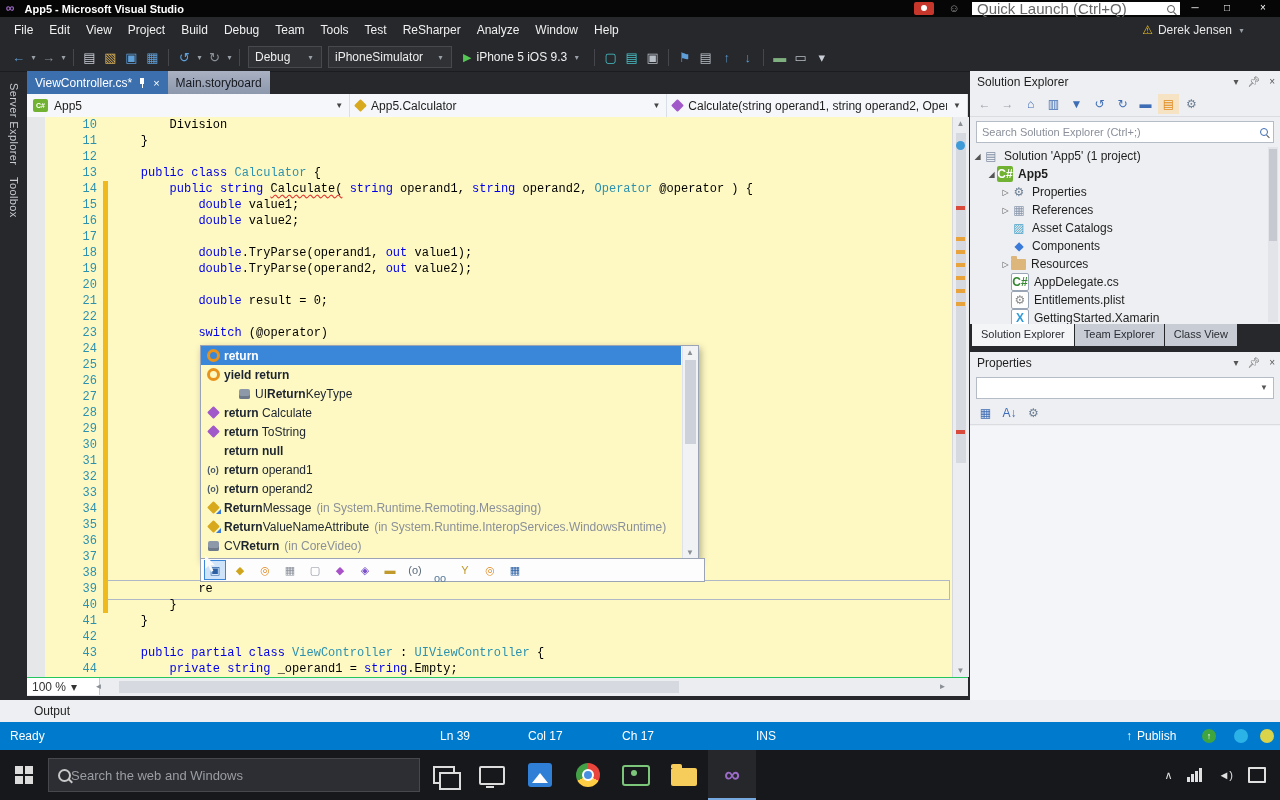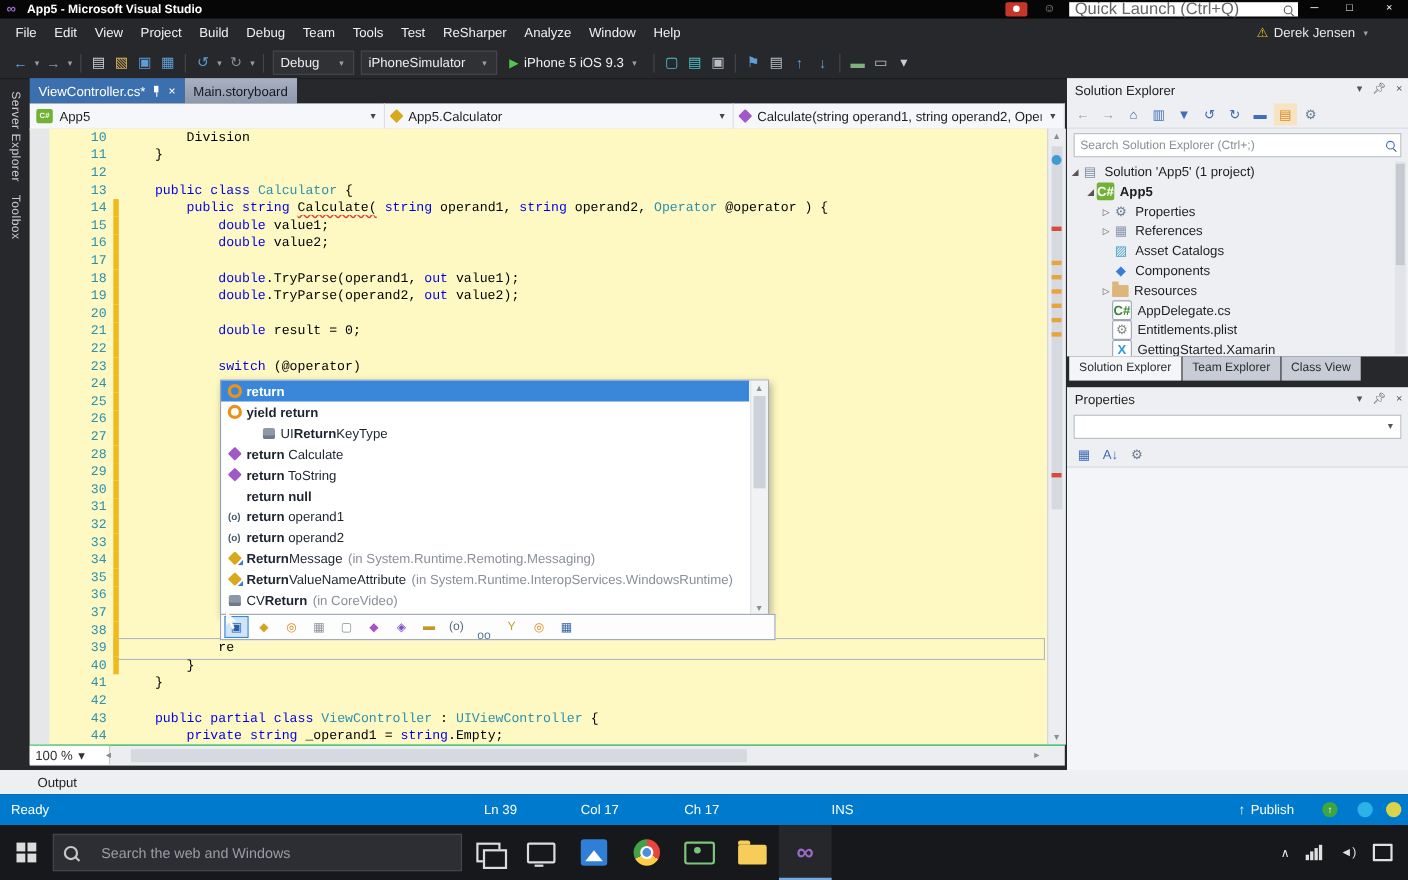--- a/index.html
+++ b/index.html
@@ -75,21 +75,21 @@
   #vthumb{position:absolute;left:3px;top:16px;width:10px;height:330px;background:#d6d9df}
   .smark{position:absolute;left:3px;width:9px;height:4px}
   .sdot{position:absolute;left:3px;width:9px;height:9px;border-radius:50%}
 
   #hscroll{position:absolute;left:0;top:606px;width:941px;height:18px;background:#ecedf0;border-top:1px solid #22c55e}
   #zoombox{position:absolute;left:0;top:0;width:62px;height:17px;background:#fff;border-right:1px solid #c8c8c8;display:flex;align-items:center;gap:5px;padding:0 5px;color:#333}
   .harrow{position:absolute;top:0;width:15px;height:17px;color:#8a8f96;font-size:8px;text-align:center;line-height:17px}
   #hthumb{position:absolute;left:92px;top:3px;width:560px;height:12px;background:#d6d9df}
 
   
-  #popup{position:absolute;left:200px;top:345px;width:497px;height:213px;background:#ffffff;border:1px solid #9aa4b5;box-shadow:2px 3px 7px rgba(0,0,0,.3);z-index:20}
+  #popup{position:absolute;left:200px;top:345px;width:497px;height:213px;background:#fef9c3;border:1px solid #9aa4b5;box-shadow:2px 3px 7px rgba(0,0,0,.3);z-index:20}
   .prow{position:absolute;left:0;width:480px;height:19px;display:flex;align-items:center;color:#1c2430}
   .prow.sel{background:#3a87d9;color:#fff}
   .prow .main{white-space:pre;margin-left:2px}
   .b{font-weight:bold}
   .sfx{color:#8a8f99;margin-left:5px;white-space:pre;overflow:hidden}
   .ci{position:relative;width:18px;height:19px;flex:none;display:flex;align-items:center;justify-content:center;margin-left:3px}
   .ci-keyword::before{content:"";width:7px;height:7px;border:3px solid #e8941c;border-radius:50%}
   .ci-enum::before{content:"";width:11px;height:10px;background:#8d99a8;border-radius:2px;box-shadow:inset 0 -3px 0 #6e7a8a}
   .ci-method::before{content:"";width:9px;height:9px;background:#a158c9;transform:rotate(45deg);border-radius:1px}
   .ci-parameter::before{content:"(o)";font-size:9px;font-weight:bold;color:#4a5a6a}
@@ -149,21 +149,21 @@
   .sb-circle{position:absolute;top:7px;width:14px;height:14px;border-radius:50%;display:flex;align-items:center;justify-content:center;font-size:9px;color:#fff}
   #sb-sync{left:1202px;background:#3fa63f}
   #sb-acct{left:1234px;background:#2bb3e8}
   #sb-note{left:1260px;background:#d9d44a}
 
   
   #taskbar{position:absolute;left:0;top:750px;width:1280px;height:50px;background:#17181b;display:flex;align-items:stretch}
   #start{width:48px;display:flex;align-items:center;justify-content:center}
   .win-grid{display:grid;grid-template-columns:8px 8px;grid-template-rows:8px 8px;gap:2px}
   .win-grid div{background:#dcdcdc}
-  #tsearch{width:352px;margin:8px 0;background:#2d2e33;border:1px solid #47484d;display:flex;align-items:center;gap:21px;padding:0 9px;color:#9a9da3;font-size:13px;white-space:nowrap;overflow:hidden}
+  #tsearch{width:352px;margin:8px 0;background:#2d2e33;border:1px solid #47484d;display:flex;align-items:center;gap:0;padding:0 9px;color:#9a9da3;font-size:13px;white-space:nowrap;overflow:hidden}
   .mag-w{width:9px;height:9px;border:2px solid #c8c8c8;border-radius:50%;position:relative;flex:none}
   .mag-w::after{content:"";position:absolute;width:5px;height:2px;background:#c8c8c8;transform:rotate(45deg);right:-4px;bottom:-2px}
   #taskbar-apps{display:flex}
   .slot{width:48px;display:flex;align-items:center;justify-content:center}
   .slot.active{background:#26272b;box-shadow:inset 0 -2px 0 #76a9e0}
   .taskview-icon{width:18px;height:14px;border:2px solid #dcdcdc;position:relative;display:inline-block}
   .taskview-icon::after{content:"";position:absolute;left:4px;top:4px;width:18px;height:14px;border:2px solid #dcdcdc;background:#17181b}
   .tv-icon{width:22px;height:15px;border:2px solid #dcdcdc;border-radius:2px;position:relative;display:inline-block}
   .tv-icon::after{content:"";position:absolute;left:5px;bottom:-5px;width:8px;height:2px;background:#dcdcdc}
   .photos-icon{width:24px;height:24px;background:#2f7fd6;border-radius:3px;position:relative;display:inline-block;overflow:hidden}

